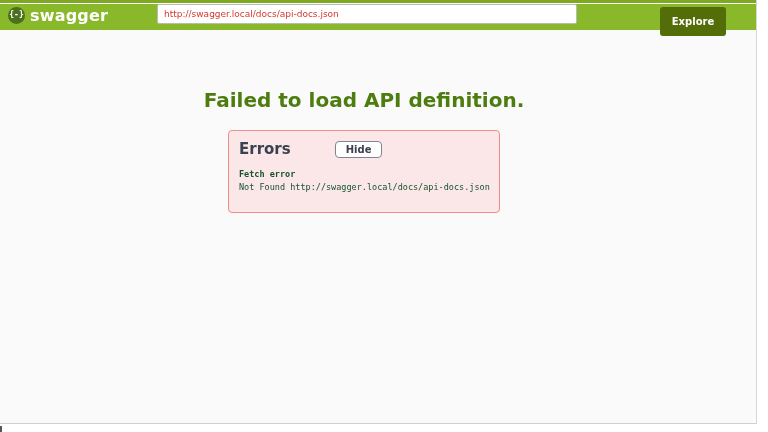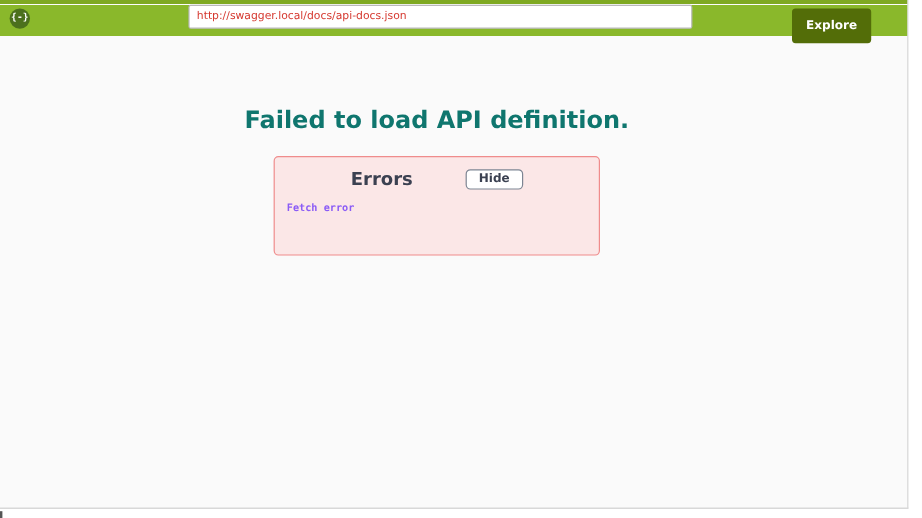--- a/index.html
+++ b/index.html
@@ -29,62 +29,64 @@
 
   .explore-btn { position:absolute; left:660px; top:7px; width:66px; height:29px;
                  background:#536d08; color:#ffffff; border:none; border-radius:3px;
                  font-family:"DejaVu Sans", sans-serif; font-size:10px; font-weight:bold;
                  cursor:pointer; }
 
   
   .content { position:absolute; left:0; top:30px; width:100%; }
 
   .error-heading { width:400px; margin:58px 0 0 164px; text-align:center;
-                   font-size:20px; font-weight:bold; color:#0f766e; line-height:25px; }
+                   font-size:20px; font-weight:bold; color:#4d7c0f; line-height:25px; }
 
   .errors-panel { width:272px; height:83px; margin:17px 0 0 228px;
                   background:#fbe7e7; border:1px solid #ef8c8c; border-radius:4px;
                   padding:9px 10px; }
-  .panel-header { display:flex; justify-content:center; align-items:center; }
+  .panel-header { display:flex; justify-content:flex-start; align-items:center; }
   .panel-title { font-size:15px; font-weight:bold; color:#3b4151; }
   .hide-btn { height:17px; padding:0 10px; background:#ffffff; color:#3b4151;
               border:1px solid #7d8593; border-radius:4px; font-family:"DejaVu Sans", sans-serif;
               font-size:10px; font-weight:bold; line-height:15px; cursor:pointer;margin-left:44px; }
 
-  .error-item { margin-top:11px; color:#8b5cf6;
+  .error-item { margin-top:11px; color:#14532d;
                 font-family:"DejaVu Sans Mono", monospace; }
   .error-type { font-size:8.5px; font-weight:bold; margin-bottom:3px; }
   .error-message { font-size:8.5px; white-space:nowrap; }
 
   .page-edge-mark { position:absolute; left:0; top:426px; width:2px; height:6px; background:#555; }
 </style>
 </head>
 <body>
 
 <div class="page">
 
   <div class="topbar">
     <a class="logo">
       <span class="logo-circle">{-}</span>
+      <span class="logo-title">swagger</span>
     </a>
     <input class="url-input" type="text" value="http://swagger.local/docs/api-docs.json" style="">
     <button class="explore-btn">Explore</button>
   </div>
 
   <div class="content">
 
     <div class="error-heading">Failed to load API definition.</div>
 
     <div class="errors-panel">
       <div class="panel-header">
         <span class="panel-title">Errors</span>
         <button class="hide-btn">Hide</button>
       </div>
       <div class="error-item">
         <div class="error-type">Fetch error</div>
+        <div class="error-message">Not Found http://swagger.local/docs/api-docs.json</div>
       </div>
     </div>
 
   </div>
 
 </div>
 
 <div class="page-edge-mark"></div>
 
 </body></html>

